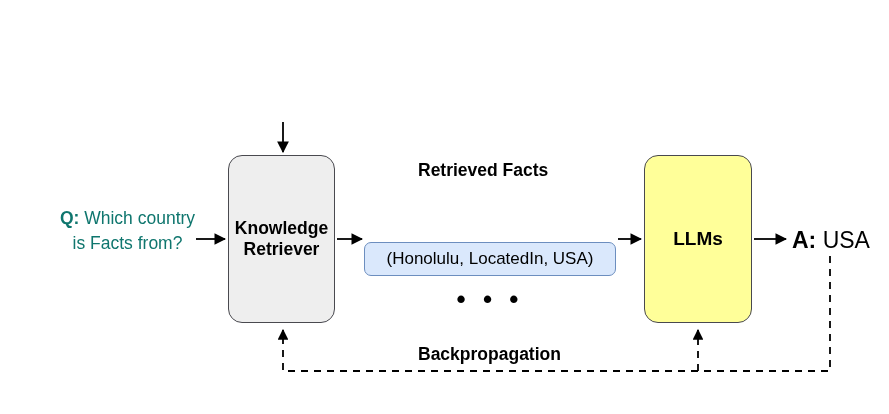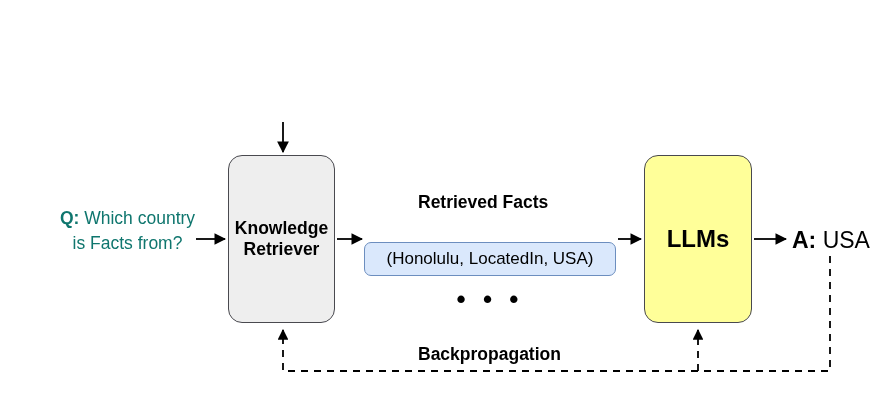--- a/index.html
+++ b/index.html
@@ -58,21 +58,21 @@
   }
   .node-llms {
     left: 644px;
     top: 155px;
     width: 108px;
     height: 168px;
     background: #ffff99;
     border: 1.8px solid #49494f;
     border-radius: 14px;
     font-weight: bold;
-    font-size: 24px;
+    font-size: 19px;
     color: #000000;
   }
   .fact-box {
     position: absolute;
     box-sizing: border-box;
     left: 364px;
     width: 252px;
     height: 34px;
     background: #dae8fc;
     border: 1.4px solid #6c8ebf;
@@ -90,21 +90,20 @@
   .label {
     position: absolute;
     color: #000000;
     white-space: nowrap;
   }
   .label-retrieved {
     left: 418px;
     top: 160px;
     font-size: 17.5px;
     font-weight: bold;
-    margin-top: 32px;
   }
   .label-backprop {
     left: 418px;
     top: 344px;
     font-size: 17.5px;
     font-weight: bold;
   }
   .question {
     position: absolute;
     left: 40px;

